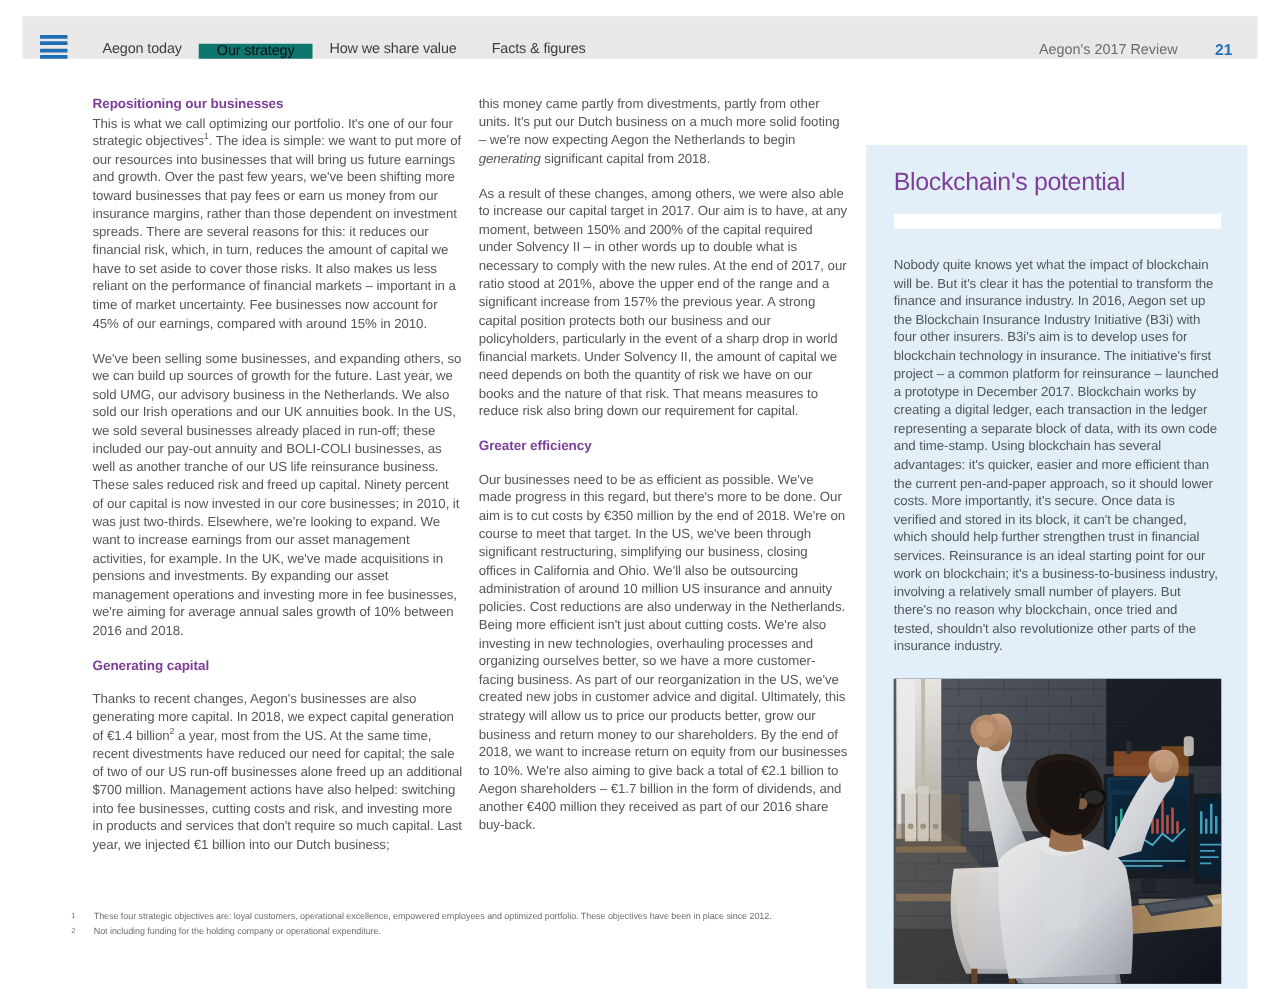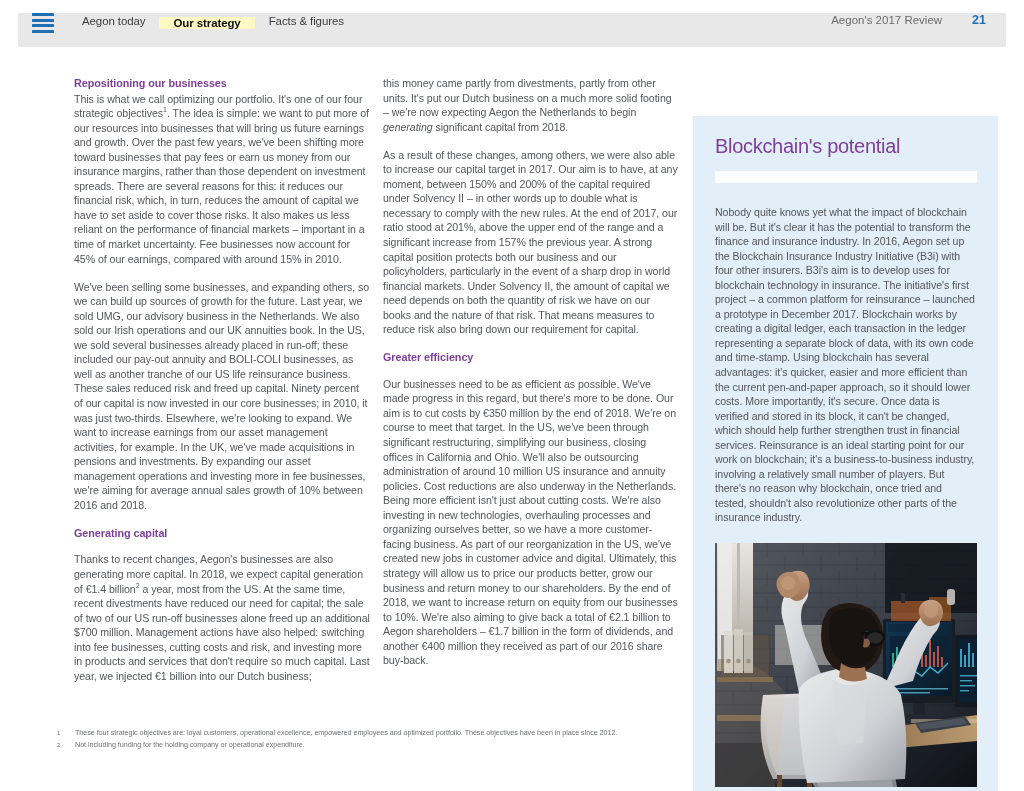--- a/index.html
+++ b/index.html
@@ -21,21 +21,21 @@
 
   
   .navbar {
     position: absolute;
     left: 18px;
     top: 13px;
     width: 988px;
     height: 34px;
     background: #e8e8e8;
     display: flex;
-    align-items: flex-start;
+    align-items: flex-end;
   }
 
   .hamburger {
     width: 50px;
     display: flex;
     flex-direction: column;
     align-items: center;
     justify-content: center;
     gap: 2.5px;
     cursor: pointer;
@@ -58,23 +58,23 @@
     align-items: center;
     padding: 0 14px;
     font-size: 11.5px;
     color: #3d3d3d;
     letter-spacing: -0.1px;
     cursor: pointer;
     white-space: nowrap;
   }
 
   .nav-tab.active {
-    background: #fef9c3;
+    background: #0f766e;
     color: #101010;
-    font-weight: bold;
+    font-weight: normal;
     margin-top: 4px;
   }
 
   .nav-right {
     display: flex;
     align-items: center;
     gap: 30px;
     padding-right: 20px;
     margin-left: auto;
   }
@@ -210,20 +210,21 @@
     <div class="hamburger">
       <div class="bar"></div>
       <div class="bar"></div>
       <div class="bar"></div>
       <div class="bar"></div>
     </div>
 
     <div class="nav-tabs">
       <div class="nav-tab">Aegon today</div>
       <div class="nav-tab active">Our strategy</div>
+      <div class="nav-tab">How we share value</div>
       <div class="nav-tab">Facts &amp; figures</div>
     </div>
 
     <div class="nav-right">
       <span class="nav-review-label">Aegon's 2017 Review</span>
       <span class="nav-pagenum">21</span>
     </div>
   </div>
 
   <div class="content">

